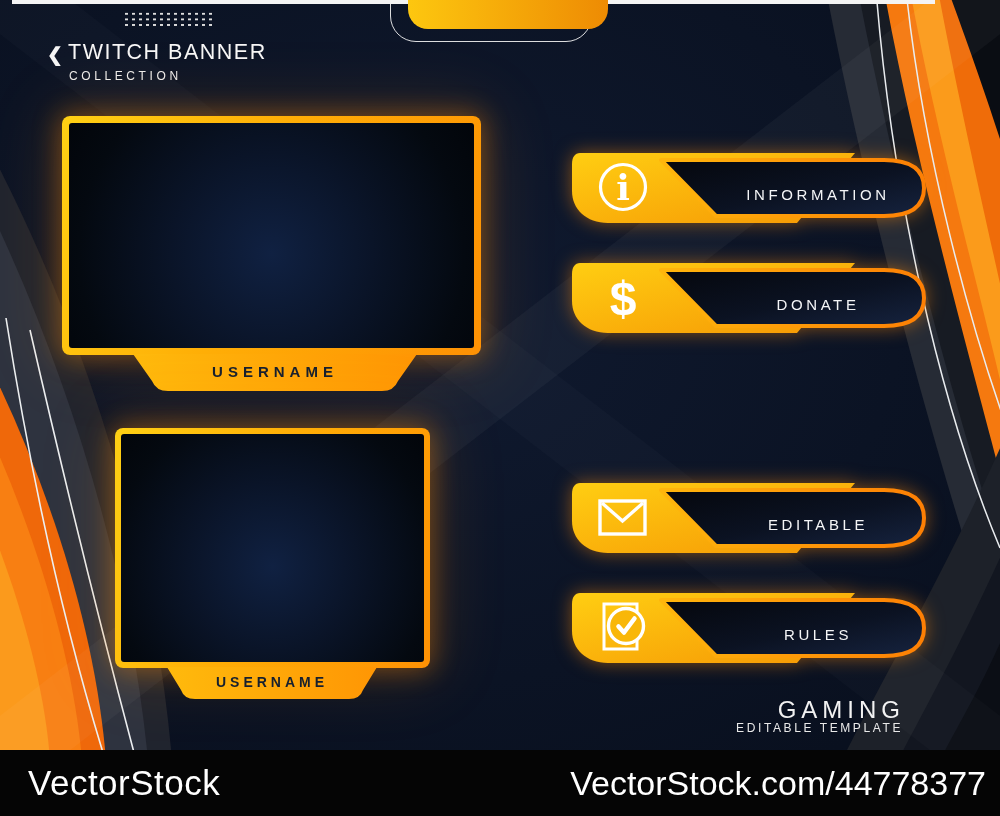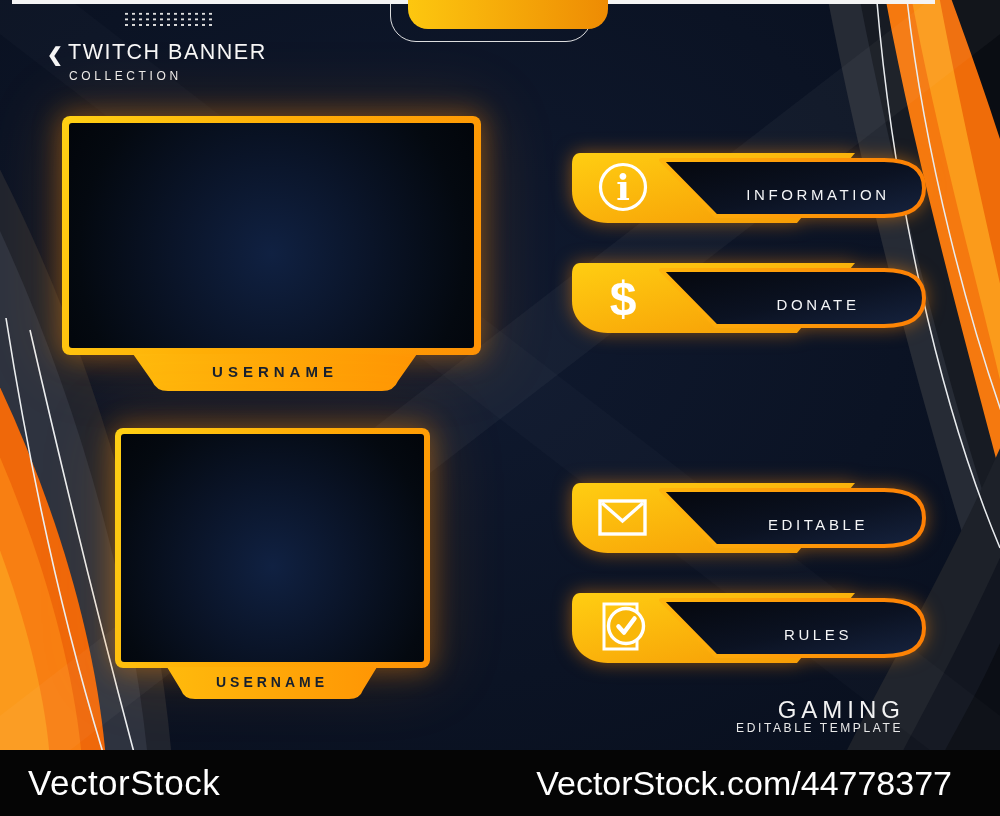--- a/index.html
+++ b/index.html
@@ -52,21 +52,21 @@
     display:flex;align-items:center;justify-content:center;
     color:#f4f5f7;font-size:15px;font-weight:500;letter-spacing:3.6px;}
   .panel-info{top:150px;} .panel-donate{top:260px;} .panel-links{top:370px;}
   .panel-suscribe{top:480px;} .panel-rules{top:590px;text-decoration:underline;}
   
   .foot-title{right:95px;top:696px;color:#f2f2f2;font-size:24px;letter-spacing:5px;font-weight:500;}
   .foot-sub{right:97px;top:721px;color:#e9e9e9;font-size:12px;letter-spacing:2.6px;font-weight:400;}
   
   .wm-bar{left:0;top:750px;width:1000px;height:66px;background:#050505;
     display:flex;align-items:center;justify-content:space-between;
-    padding:0 48px 0 28px;box-sizing:border-box;text-align:right;}
+    padding:0 14px 0 28px;box-sizing:border-box;text-align:right;}
   .wm-brand{color:#fff;font-size:35px;font-weight:500;letter-spacing:.5px;}
   .wm-ref{color:#fff;font-size:34px;font-weight:400;}
 </style>
 </head>
 <body>
 
 <svg width="0" height="0" style="position:absolute">
   <defs>
     <linearGradient id="lgYellow" x1="0" y1="0" x2="1" y2="1">
       <stop offset="0" stop-color="#ffce12"></stop>

